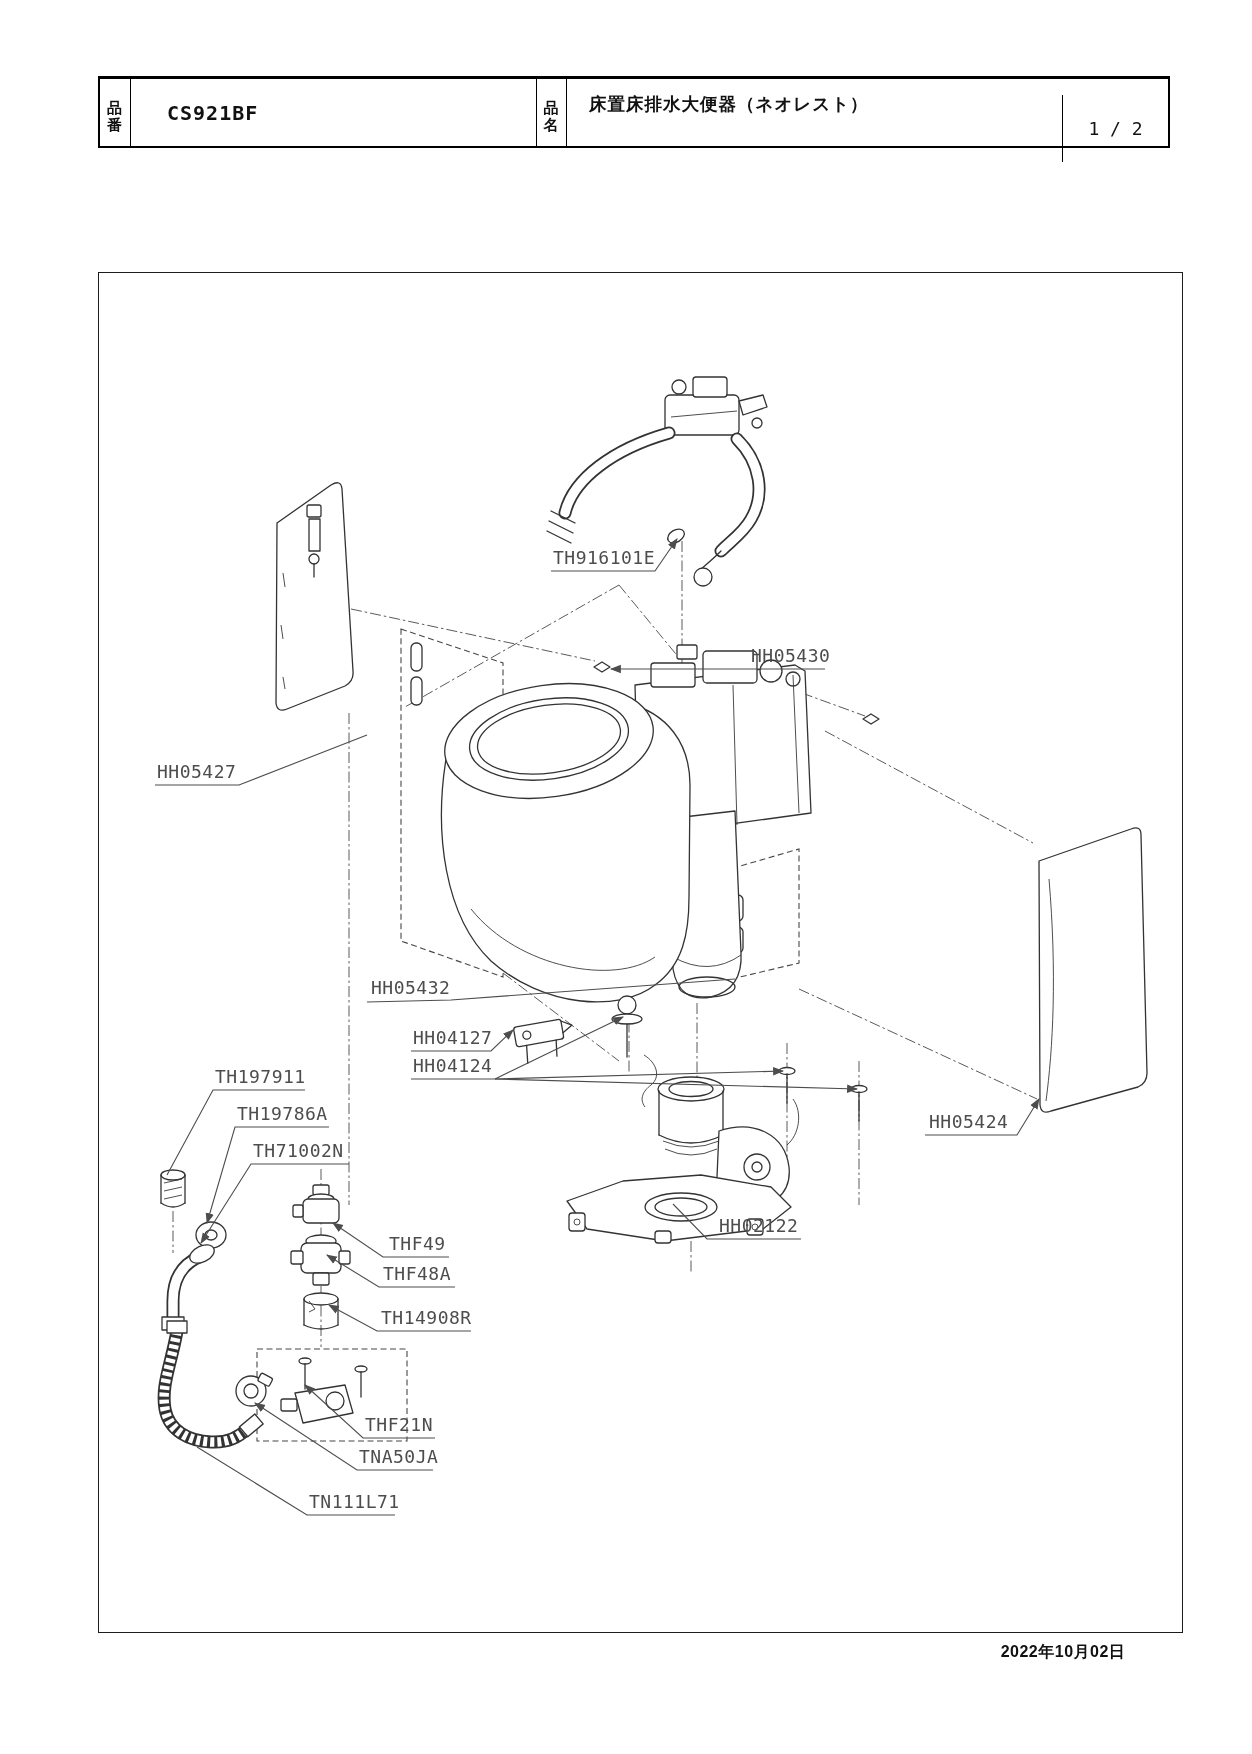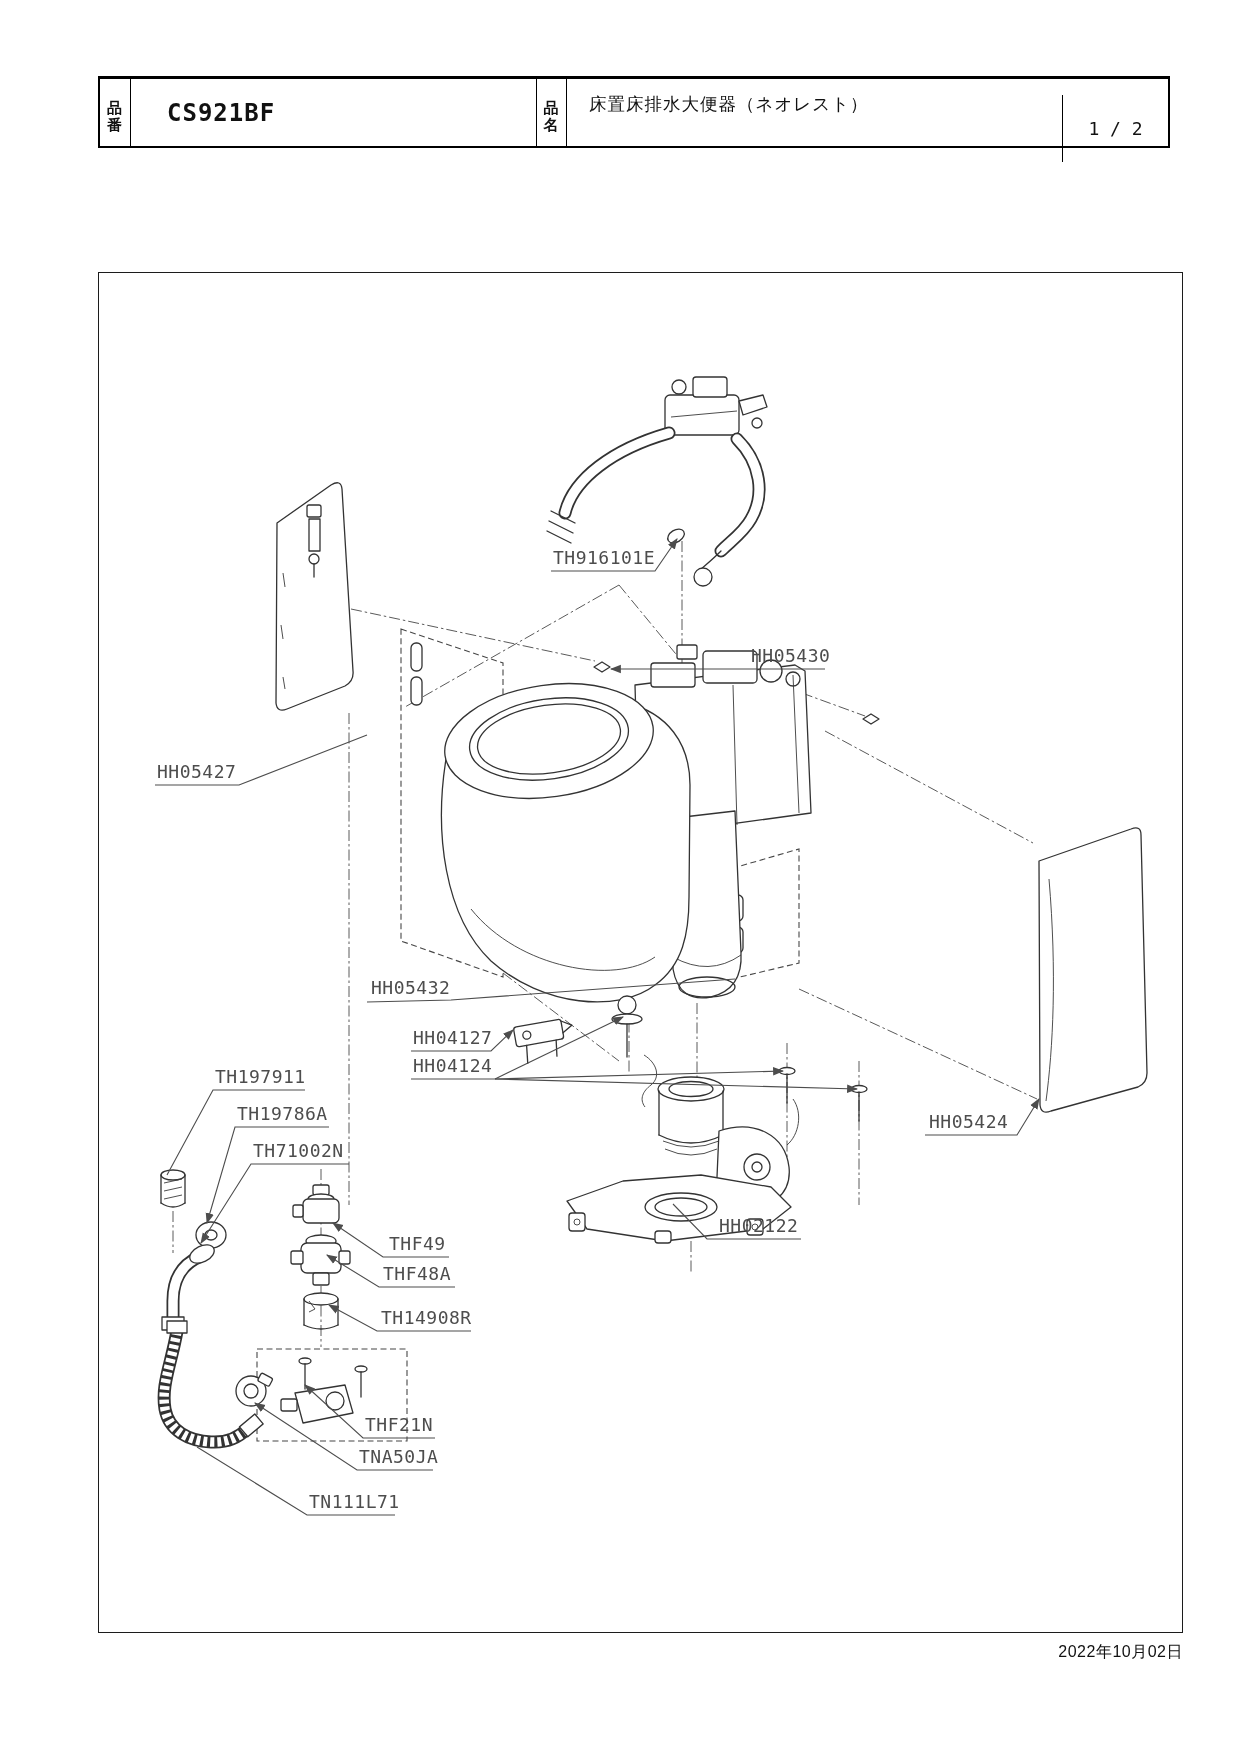--- a/index.html
+++ b/index.html
@@ -9,22 +9,22 @@
   
   .hdr{position:absolute;left:98px;top:76px;width:1072px;height:72px;
        border:2px solid #000;border-top-width:3px;display:flex;box-sizing:border-box;background:#fff;}
   .hdr .cell{box-sizing:border-box;height:100%;}
   .hdr .sep{border-left:1.5px solid #000;}
   .c-vlabel{width:30px;display:flex;justify-content:center;}
   .vtext{writing-mode:vertical-lr;text-orientation:upright;letter-spacing:17px;
          font-size:15px;font-weight:700;padding-top:9px;line-height:1;}
   .c-partno{width:406px;display:flex;align-items:center;padding-left:36px;
             font-family:"DejaVu Sans Mono","Liberation Mono",monospace;
-            font-size:24px;font-weight:600;letter-spacing:1px;}
-  .c-name{width:496px;padding:13px 0 0 22px;font-size:17.5px;font-weight:400;letter-spacing:1px;}
+            font-size:20px;font-weight:600;letter-spacing:1px;}
+  .c-name{width:496px;padding:13px 0 0 22px;font-size:17.5px;font-weight:700;letter-spacing:1px;}
   .c-page{flex:1;display:flex;align-items:center;justify-content:center;
           font-family:"DejaVu Sans Mono","Liberation Mono",monospace;font-size:18px;margin-top:16px;}
 
   
   .notice{position:absolute;left:105px;top:185px;font-size:15.5px;font-weight:700;
           line-height:21px;letter-spacing:0.4px;color:#0a0a0a;}
 
   
   .dbox{position:absolute;left:98px;top:272px;width:1085px;height:1361px;
         border:1.5px solid #1c1c1c;box-sizing:border-box;background:#fff;}
@@ -36,22 +36,22 @@
   .thin{fill:none;stroke:#3a3a3a;stroke-width:0.9;}
   .dd  {fill:none;stroke:#5a5a5a;stroke-width:1;stroke-dasharray:11 3 2.5 3;}
   .dsh {fill:none;stroke:#474747;stroke-width:1.1;stroke-dasharray:6 3.5;}
   .tube  {fill:none;stroke:#333;stroke-width:13;stroke-linecap:round;}
   .tubein{fill:none;stroke:#fff;stroke-width:9.5;stroke-linecap:round;}
   .tubecorr{fill:none;stroke:#fff;stroke-width:9.5;stroke-dasharray:4 3;}
   .leader{fill:none;stroke:#4d4d4d;stroke-width:1.1;}
   .part-label{font-family:"DejaVu Sans Mono","Liberation Mono",monospace;
               font-size:18px;fill:#4d4d4d;letter-spacing:0.5px;}
 
-  .datestamp{position:absolute;top:1642px;left:943px;width:240px;text-align:right;
-             font-size:16px;font-weight:400;letter-spacing:0.5px;}
+  .datestamp{position:absolute;top:1642px;left:943px;width:240px;text-align:center;
+             font-size:16px;font-weight:700;letter-spacing:0.5px;}
 </style>
 </head>
 <body>
 
 <div class="page">
 
   <div class="hdr">
     <div class="cell c-vlabel">
       <span class="vtext">品番</span>
     </div>

